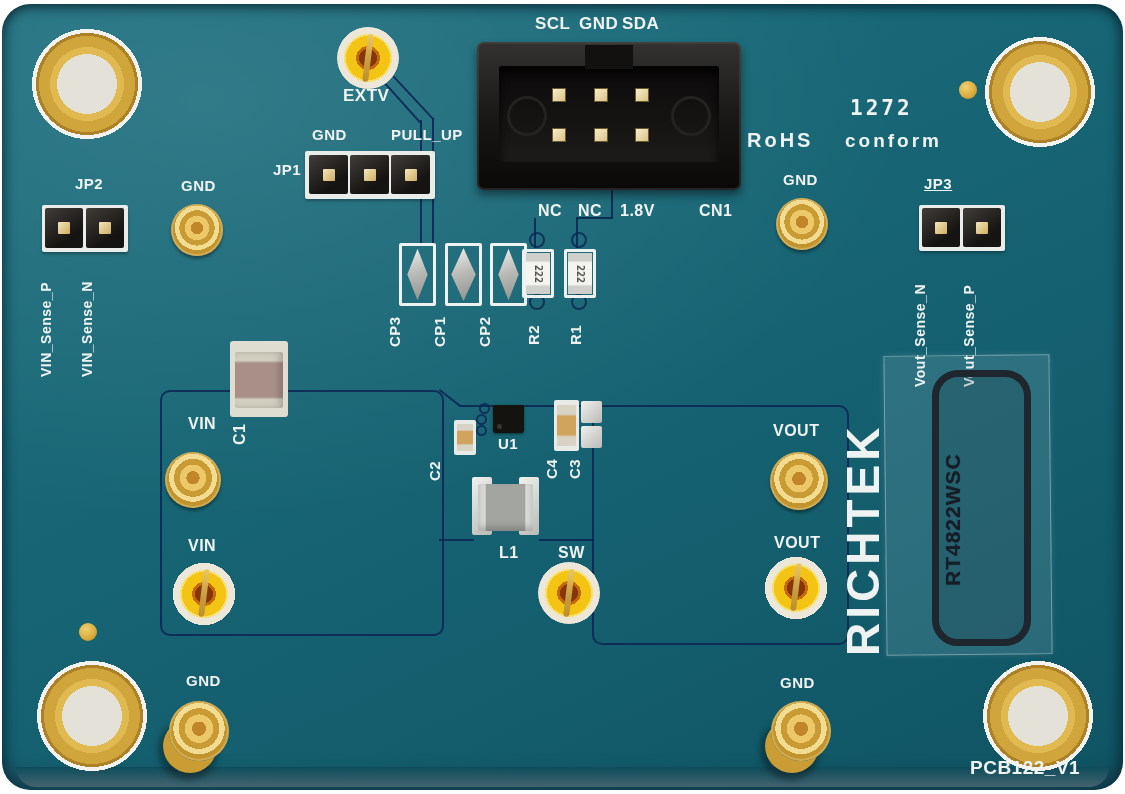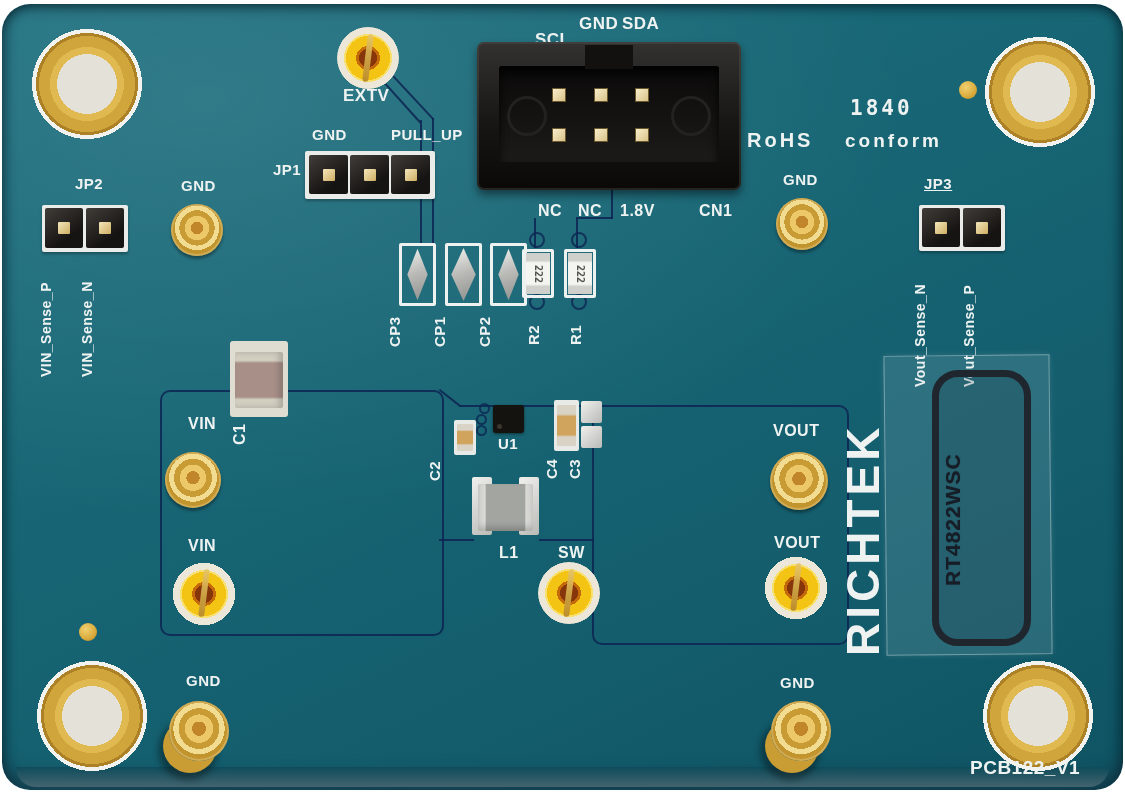--- a/index.html
+++ b/index.html
@@ -98,21 +98,21 @@
   <div class="ring" style="left:474px;top:410px;width:7px;height:7px;"></div>
   <div class="ring" style="left:474px;top:421px;width:7px;height:7px;"></div>
 
   <div class="mhole" style="left:27px;top:22px;"></div>
   <div class="mhole" style="left:980px;top:30px;"></div>
   <div class="mhole" style="left:32px;top:654px;"></div>
   <div class="mhole" style="left:978px;top:654px;"></div>
   <div class="fid" style="left:957px;top:77px;"></div>
   <div class="fid" style="left:77px;top:619px;"></div>
 
-  <div class="lbl" style="left:533px;top:28px;font-size:17px;">SCL</div>
+  <div class="lbl" style="left:533px;top:12px;font-size:17px;">SCL</div>
   <div class="lbl" style="left:577px;top:12px;font-size:17px;">GND</div>
   <div class="lbl" style="left:620px;top:12px;font-size:17px;">SDA</div>
   <div class="cn1" style="left:475px;top:38px;width:264px;height:148px;">
     <div class="cn1-inner"></div>
     <div class="cn1-key"></div>
     <div class="cn1-latch" style="left:30px;"></div>
     <div class="cn1-latch" style="right:30px;"></div>
     <div class="cn1-pin" style="left:75px;top:46px;"></div>
     <div class="cn1-pin" style="left:117px;top:46px;"></div>
     <div class="cn1-pin" style="left:158px;top:46px;"></div>
@@ -131,21 +131,21 @@
   <div class="lbl" style="left:310px;top:123px;font-size:15px;z-index:3;">GND</div>
   <div class="lbl" style="left:355px;top:123px;font-size:15px;z-index:3;margin-top:26px;">EN</div>
   <div class="lbl" style="left:389px;top:123px;font-size:15px;z-index:3;">PULL_UP</div>
   <div class="lbl" style="left:271px;top:158px;font-size:15px;">JP1</div>
   <div class="hdr" style="left:303px;top:147px;width:130px;height:48px;">
     <div class="hdr-pin" style="left:4px;top:4px;width:39px;height:39px;"></div>
     <div class="hdr-pin" style="left:45px;top:4px;width:39px;height:39px;"></div>
     <div class="hdr-pin" style="left:86px;top:4px;width:39px;height:39px;"></div>
   </div>
 
-  <div class="lbl seg" style="left:848px;top:96px;font-size:21px;">1840</div>
+  <div class="lbl seg" style="left:848px;top:96px;font-size:21px;">1272</div>
   <div class="lbl" style="left:745px;top:128px;font-size:20px;letter-spacing:3px;">RoHS</div>
   <div class="lbl" style="left:843px;top:129px;font-size:19px;letter-spacing:3px;">conform</div>
 
   <div class="lbl" style="left:73px;top:172px;font-size:15px;">JP2</div>
   <div class="hdr" style="left:40px;top:201px;width:86px;height:47px;">
     <div class="hdr-pin" style="left:3px;top:3px;width:38px;height:40px;"></div>
     <div class="hdr-pin" style="left:44px;top:3px;width:38px;height:40px;"></div>
   </div>
   <div class="lbl vlbl" style="left:52px;top:357px;font-size:14px;">VIN_Sense_P</div>
   <div class="lbl vlbl" style="left:93px;top:357px;font-size:14px;">VIN_Sense_N</div>

